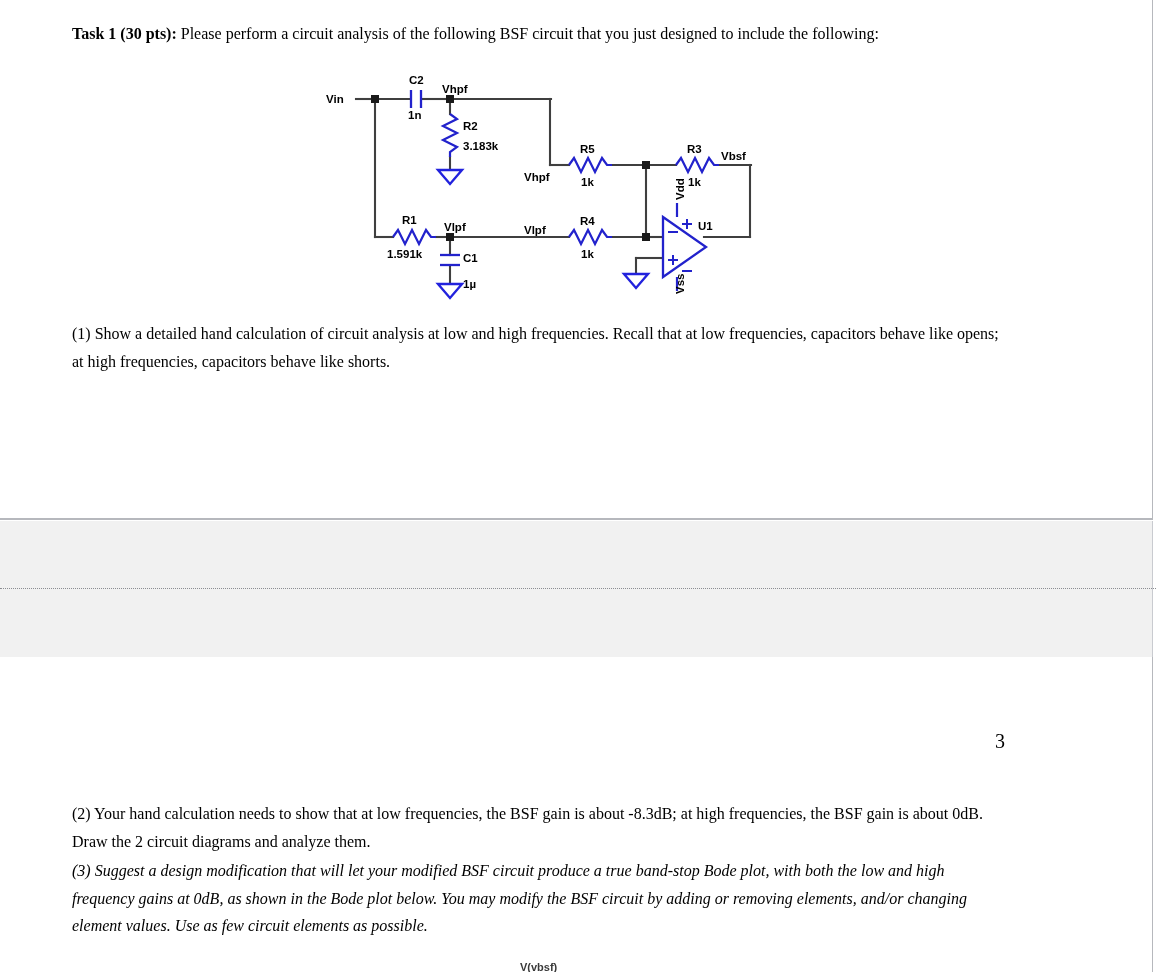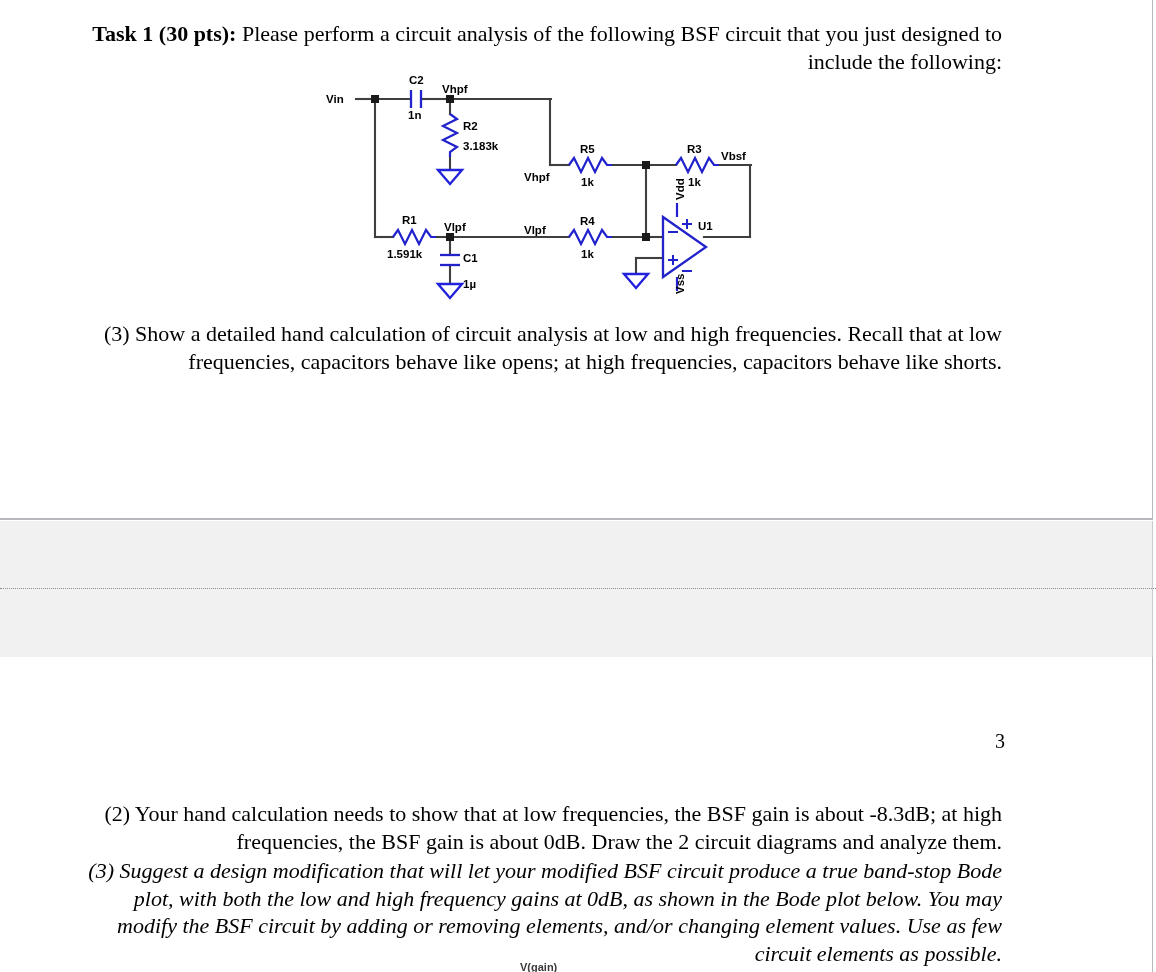--- a/index.html
+++ b/index.html
@@ -43,24 +43,24 @@
     top: 588px;
     width: 1156px;
     height: 0;
     border-top: 1px dotted #8b8d92;
   }
 
   
   .para {
     position: absolute;
     font-family: "Liberation Serif", serif;
-    font-size: 22px;
+    font-size: 16px;
     line-height: 27.5px;
     color: #000000;
-    text-align: right;
+    text-align: left;
   }
   .para b { font-weight: bold; }
 
   #task-intro  { left: 72px; top: 20px;  width: 930px; }
   #item-1      { left: 72px; top: 320px; width: 930px; }
   #page-number {
     position: absolute;
     left: 995px;
     top: 730px;
     font-family: "Liberation Serif", serif;
@@ -110,29 +110,29 @@
 </div>
 
 <div class="page-gap"></div>
 <div class="gap-dotted"></div>
 
 <div class="sheet" id="sheet-bottom">
 </div>
 
 <div class="para" id="task-intro"><b>Task 1 (30 pts):</b><span> Please perform a circuit analysis of the following BSF circuit that you just designed to include the following:</span></div>
 
-<div class="para" id="item-1">(3) Show a detailed hand calculation of circuit analysis at low and high frequencies. Recall that at low frequencies, capacitors behave like opens; at high frequencies, capacitors behave like shorts.</div>
+<div class="para" id="item-1">(1) Show a detailed hand calculation of circuit analysis at low and high frequencies. Recall that at low frequencies, capacitors behave like opens; at high frequencies, capacitors behave like shorts.</div>
 
 <div id="page-number">3</div>
 
 <div class="para" id="item-2">(2) Your hand calculation needs to show that at low frequencies, the BSF gain is about -8.3dB; at high frequencies, the BSF gain is about 0dB. Draw the 2 circuit diagrams and analyze them.</div>
 <div class="para" id="item-3">(3) Suggest a design modification that will let your modified BSF circuit produce a true band-stop Bode plot, with both the low and high frequency gains at 0dB, as shown in the Bode plot below. You may modify the BSF circuit by adding or removing elements, and/or changing element values. Use as few circuit elements as possible.</div>
 
 <div id="plot-label-clip">
-  <span>V(gain)</span>
+  <span>V(vbsf)</span>
 </div>
 
 <div id="schematic">
 <svg width="460" height="240" viewBox="0 0 460 240" xmlns="http://www.w3.org/2000/svg">
 
   <g stroke="#3f3f3f" stroke-width="2.1" fill="none" stroke-linecap="square">
 
     <line x1="38" y1="27" x2="57" y2="27"></line>
 
     <line x1="57" y1="27" x2="92" y2="27"></line>

